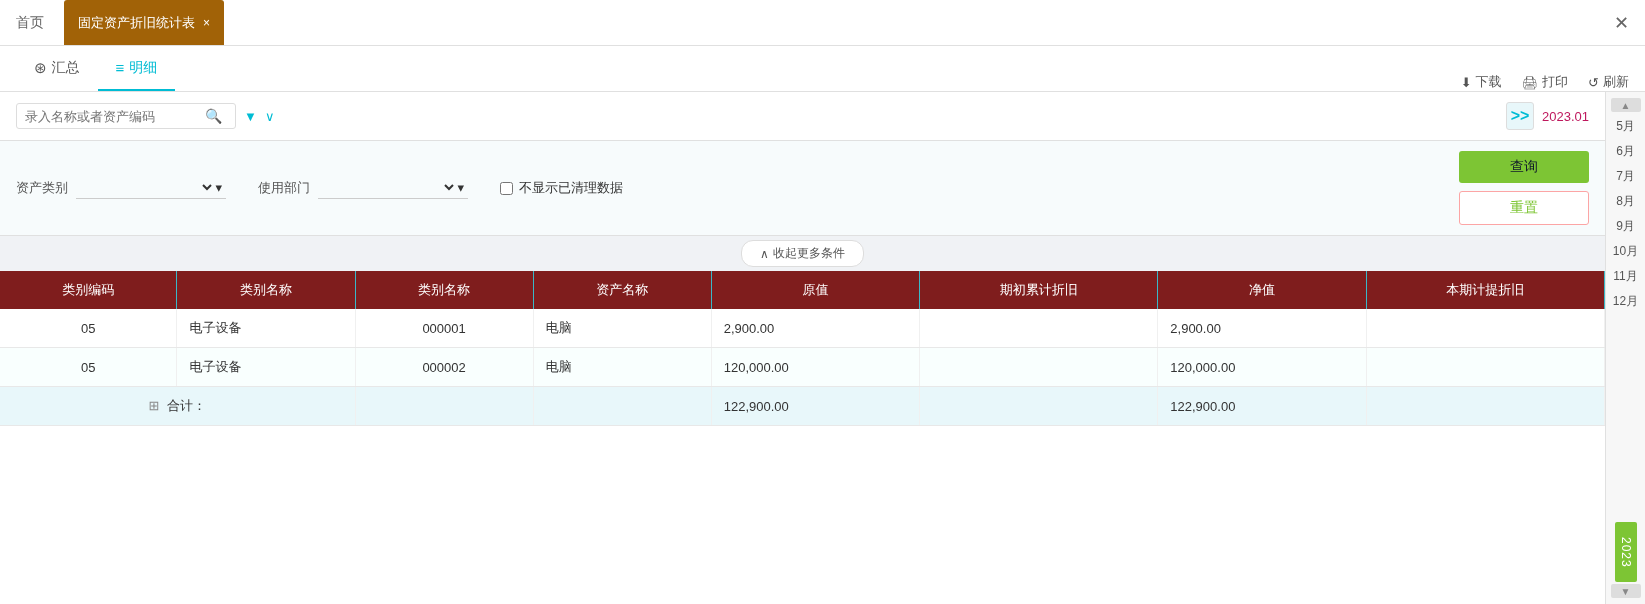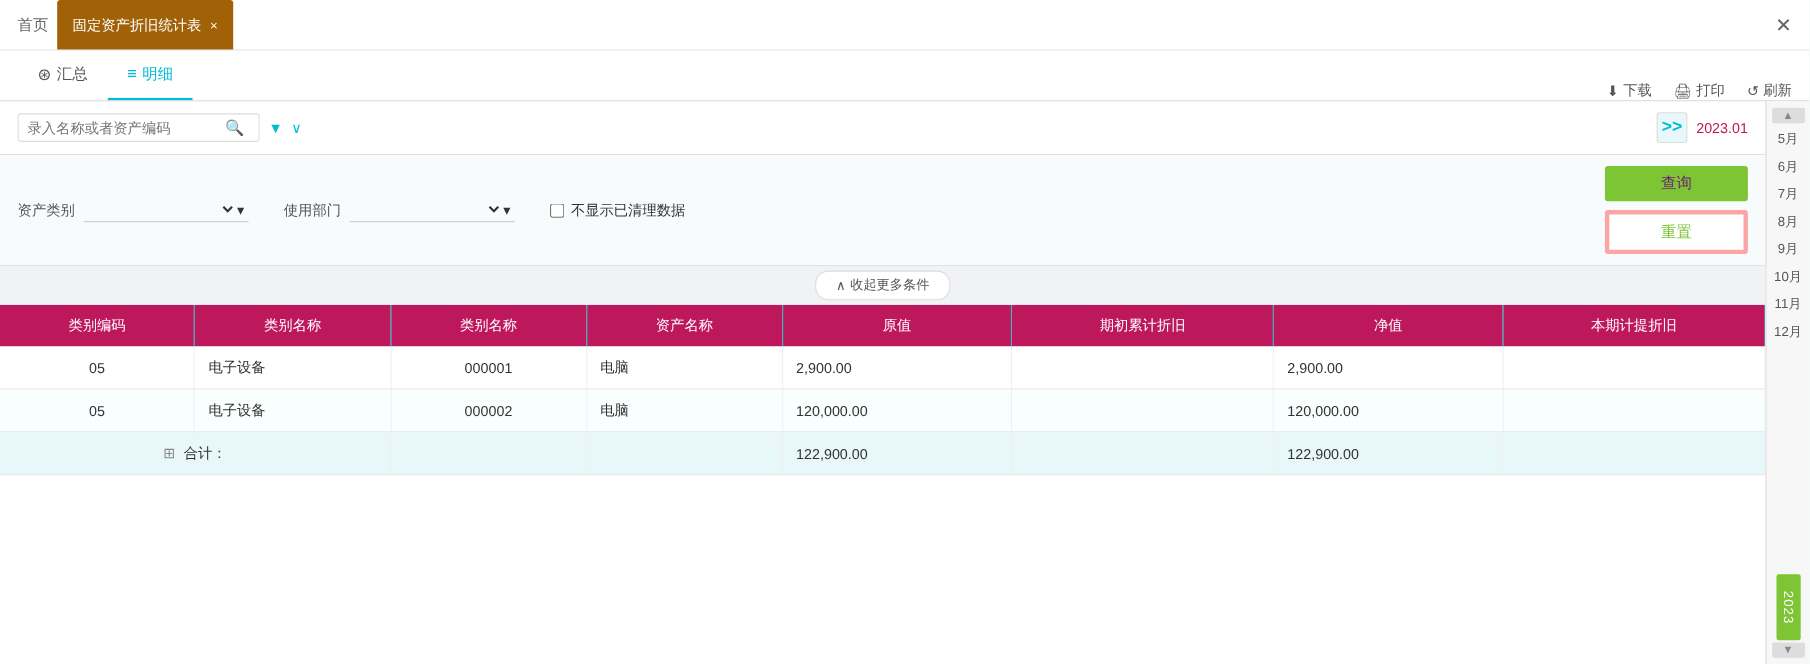--- a/index.html
+++ b/index.html
@@ -5,21 +5,21 @@
     * { box-sizing: border-box; margin: 0; padding: 0; }
     body { font-family: 'Microsoft YaHei', Arial, sans-serif; font-size: 13px; background: #f0f2f5; color: #333; width: 1645px; height: 604px; overflow: hidden; display: flex; flex-direction: column; }
 
     
     .top-nav {
       display: flex; align-items: center; background: #fff;
       border-bottom: 1px solid #e0e0e0; height: 46px; padding: 0 16px;
       flex-shrink: 0;
     }
     .nav-home {
-      font-size: 14px; color: #666; cursor: pointer; margin-right: 8px;
+      font-size: 14px; color: #666; cursor: pointer; margin-right: 20px;
     }
     .nav-tab {
       display: flex; align-items: center; background: #a16207; color: #fff;
       padding: 6px 14px; border-radius: 3px 3px 0 0; font-size: 13px;
       cursor: pointer; margin-right: 4px; height: 100%; position: relative;
     }
     .nav-tab .close-btn { margin-left: 8px; font-size: 12px; cursor: pointer; }
     .nav-close-window {
       margin-left: auto; font-size: 18px; color: #666; cursor: pointer; line-height:1;
     }
@@ -78,43 +78,43 @@
       width: 150px; padding: 2px 4px;
     }
     .filter-select-wrap select {
       border: none; outline: none; background: transparent; font-size: 13px; width: 140px;
       color: #333;
     }
     .checkbox-wrap { display: flex; align-items: center; gap: 6px; }
     .checkbox-wrap input { accent-color: #ccc; }
     .filter-actions { margin-left: auto; display: flex; flex-direction: column; gap: 8px; }
     .btn-query {
-      background: #7dc534; color: #701a75; border: none; border-radius: 3px;
+      background: #7dc534; color: #0f172a; border: none; border-radius: 3px;
       padding: 7px 40px; font-size: 14px; cursor: pointer; width: 130px;
     }
     .btn-reset {
-      background: #fff; color: #7dc534; border: 4px solid #fca5a5; border-radius: 3px;
+      background: #fff; color: #7dc534; border: 1px solid #fca5a5; border-radius: 3px;
       padding: 7px 40px; font-size: 14px; cursor: pointer; width: 130px;
     }
 
     
     .collapse-bar {
       display: flex; align-items: center; justify-content: center; background: #f0f2f5;
       padding: 4px 0; flex-shrink: 0;
     }
     .collapse-btn {
       background: #fff; border: 1px solid #ddd; border-radius: 12px;
       padding: 4px 18px; font-size: 12px; color: #555; cursor: pointer;
       display: flex; align-items: center; gap: 4px;
     }
 
     
     .table-wrap { flex: 1; overflow: auto; background: #fff; }
     table { width: 100%; border-collapse: collapse; }
-    thead tr { background: #be185d; }
+    thead tr { background: #7f1d1d; }
     thead th {
       color: #fff; font-size: 13px; font-weight: 500; padding: 10px 12px;
       text-align: center; border-right: 1px solid #3ab8c7; white-space: nowrap;
     }
     tbody tr { background: #fff; }
     tbody tr:nth-child(even) { background: #f9fffe; }
     tbody tr.total-row { background: #e8f7fa; }
     tbody td {
       padding: 10px 12px; border-bottom: 1px solid #e8e8e8; border-right: 1px solid #f0f0f0;
       font-size: 13px; text-align: left; margin-top: 36px;

